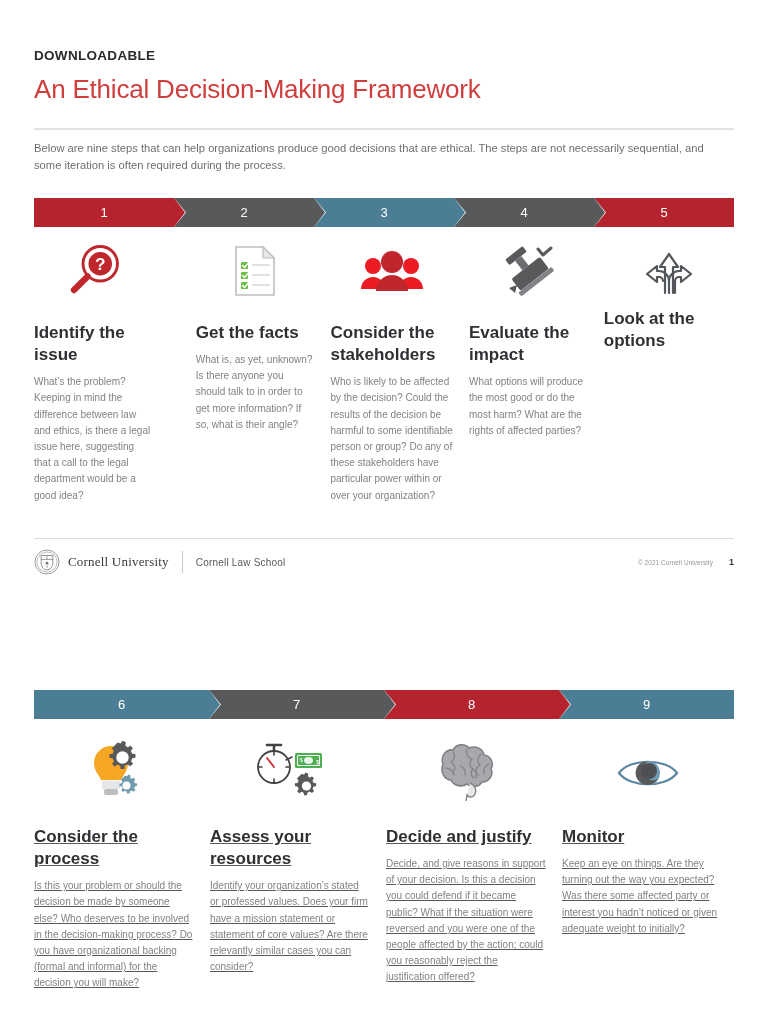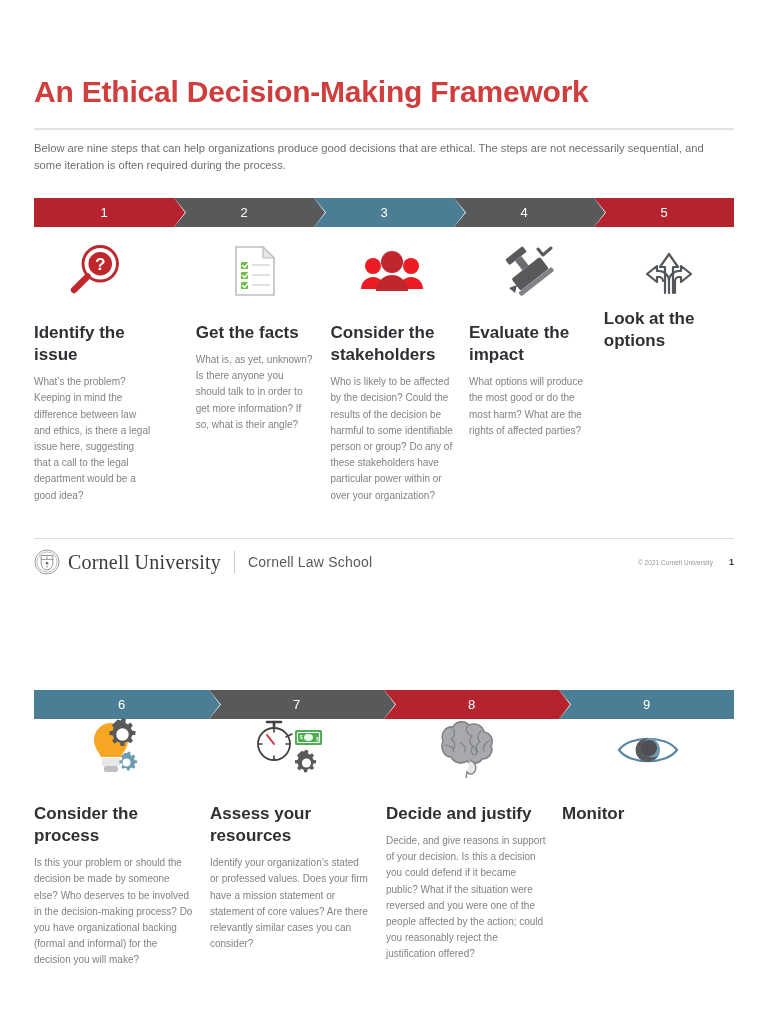--- a/index.html
+++ b/index.html
@@ -33,22 +33,22 @@
   
   .kicker {
     font-size: 13.5px;
     font-weight: bold;
     letter-spacing: 0.3px;
     color: #2b2b2b;
     text-transform: uppercase;
   }
 
   .main-title {
-    font-size: 30px;
-    font-weight: bold;
+    font-size: 26px;
+    font-weight: normal;
     color: #d03d3d;
     letter-spacing: -0.2px;
     margin-top: 7px;
     line-height: 1.15;
   }
 
   .rule {
     height: 2px;
     background: #e2e2e2;
     width: 700px;
@@ -147,34 +147,34 @@
     display: flex;
     align-items: center;
     width: 700px;
     height: 34px;
   }
 
   .seal { flex: 0 0 auto; margin-right: 8px; }
 
   .cornell-word {
     font-family: "Liberation Serif", serif;
-    font-size: 20px;
+    font-size: 13px;
     color: #3a3a3c;
     letter-spacing: 0.2px;
   }
 
   .foot-div {
     width: 1px;
     height: 22px;
     background: #c9c9c9;
     margin: 0 13px;
   }
 
   .law-school {
-    font-size: 14px;
+    font-size: 10px;
     color: #58595b;
     letter-spacing: 0.2px;
   }
 
   .foot-spacer { flex: 1 1 auto; }
 
   .copyright {
     font-size: 6.4px;
     color: #939598;
     letter-spacing: 0.1px;
@@ -187,20 +187,23 @@
     margin-left: 16px;
   }
 
   svg { display: block; }
 </style>
 </head>
 <body>
 
 <div class="page page-1">
 
+  <div class="inner" style="top:48px;">
+    <div class="kicker">DOWNLOADABLE</div>
+  </div>
 
   <div class="inner" style="top:68px;">
     <h1 class="main-title">An Ethical Decision-Making Framework</h1>
   </div>
 
   <div class="inner" style="top:128px;">
     <div class="rule"></div>
   </div>
 
   <div class="inner" style="top:140px;">
@@ -361,21 +364,21 @@
       </div>
       <div class="chev notched tailed" style="background: rgb(181, 35, 46);">
         <span>8</span>
       </div>
       <div class="chev tailed" style="background: rgb(75, 126, 148);">
         <span>9</span>
       </div>
     </div>
   </div>
 
-  <div class="inner" style="top:121px;">
+  <div class="inner" style="top:144px;text-decoration:underline;">
     <div class="cols">
 
       <div class="col" style="width:176px;">
         <div class="icon-box" style="height:74px;">
           <svg width="66" height="66" viewBox="0 0 66 66">
             <path d="M30 6 a17 17 0 0 1 17 17 c0 8 -5 12 -7 17 h-20 c-2 -5 -7 -9 -7 -17 a17 17 0 0 1 17 -17 Z" fill="#f5a623"></path>
             <rect x="21" y="41" width="18" height="8" fill="#e6e7e8"></rect>
             <rect x="23" y="49" width="14" height="6" rx="2" fill="#bcbec0"></rect>
             <g fill="#58595b">
               <path d="M45 4 l3.5 1 l2 -3 l4 1.8 l-0.8 3.6 l3 2.2 l2.8 -2.3 l2.8 3.2 l-2.2 3 l1.6 3.4 l3.6 0.2 l0 4.3 l-3.6 0.5 l-1.4 3.4 l2.3 2.8 l-3.2 2.9 l-3 -2.1 l-3.4 1.6 l-0.3 3.6 l-4.3 0 l-0.5 -3.6 l-3.4 -1.4 l-2.8 2.3 l-2.9 -3.2 l2.1 -3 l-1.6 -3.4 l-3.6 -0.3 l0 -4.3 l3.6 -0.5 l1.4 -3.4 l-2.3 -2.8 l3.2 -2.9 Z" transform="translate(-3,-1) scale(0.88)"></path>
@@ -446,18 +449,19 @@
       <div class="col" style="width:172px;padding-right:0;">
         <div class="icon-box" style="height:74px;">
           <svg width="64" height="40" viewBox="0 0 64 40">
             <path d="M3 20 C14 5 50 5 61 20 C50 35 14 35 3 20 Z" fill="#ffffff" stroke="#5b87a3" stroke-width="2.2"></path>
             <circle cx="32" cy="20" r="12" fill="#6f9bb4"></circle>
             <path d="M32 8 a12 12 0 1 0 10 18 a10 10 0 1 1 -10 -18 Z" fill="#58595b"></path>
             <circle cx="33" cy="18" r="8" fill="#4d4f53"></circle>
           </svg>
         </div>
         <div class="col-title" style="margin-top:16px;">Monitor</div>
+        <div class="col-body">Keep an eye on things. Are they turning out the way you expected? Was there some affected party or interest you hadn’t noticed or given adequate weight to initially?</div>
       </div>
 
     </div>
   </div>
 
 </div>
 
 </body></html>

